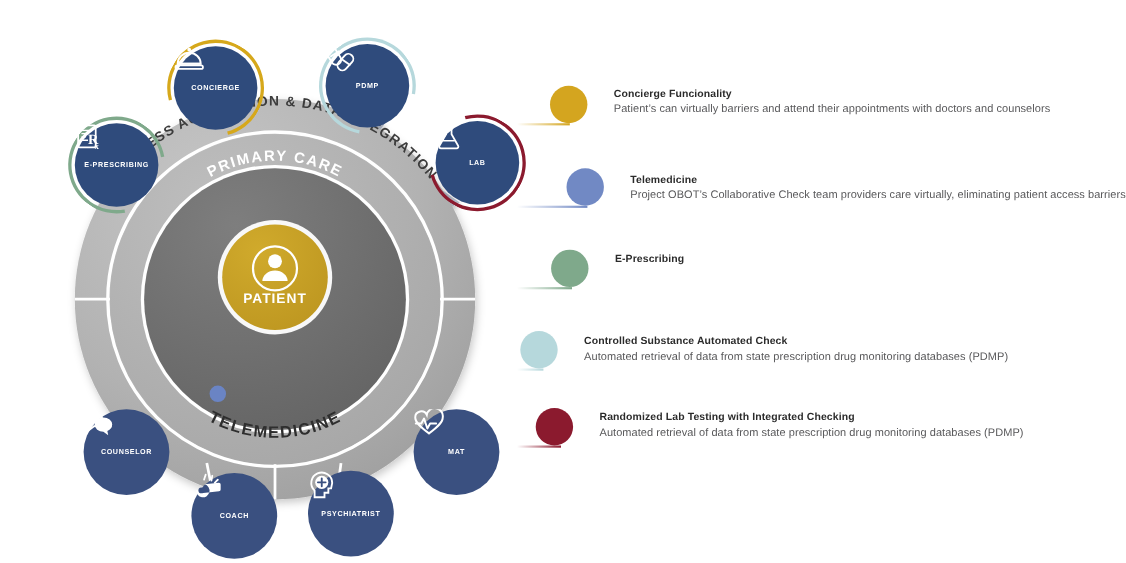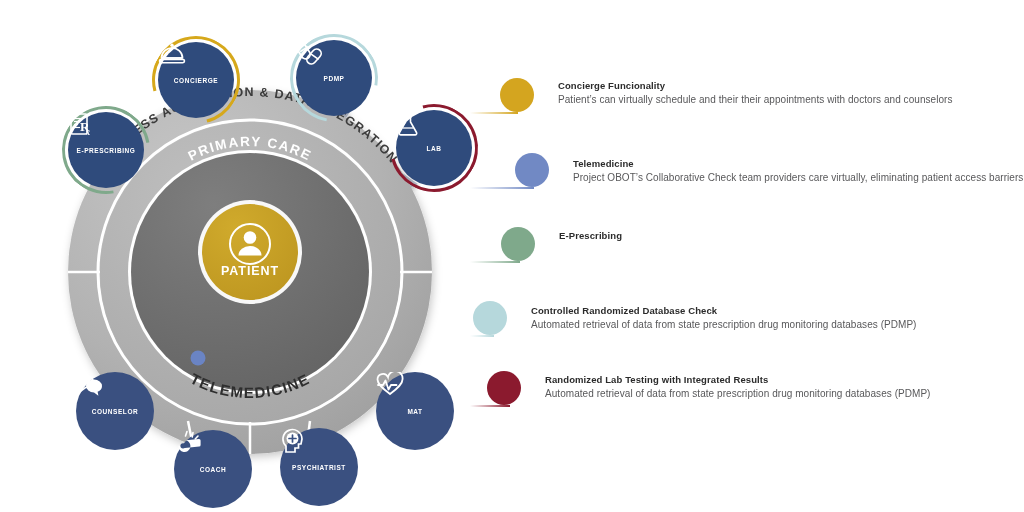--- a/index.html
+++ b/index.html
@@ -261,21 +261,21 @@
     </div>
   </div>
 
   <div id="legend">
 
     <div>
       <div class="leg-line" style="left:0;top:112px;width:48px;background:linear-gradient(to right,rgba(212,165,31,0),#d4a51f);"></div>
       <div class="leg-dot" style="left:30px;top:78px;width:34px;height:34px;background:#d4a51f;"></div>
       <div class="leg-txt" style="left:88px;top:80px;width:450px;">
         <p class="leg-title">Concierge Funcionality</p>
-        <p class="leg-body">Patient’s can virtually schedule and their their appointments with doctors and counselors</p>
+        <p class="leg-body">Patient’s can virtually barriers and attend their appointments with doctors and counselors</p>
       </div>
     </div>
 
     <div>
       <div class="leg-line" style="left:0;top:187px;width:64px;background:linear-gradient(to right,rgba(113,137,196,0),#7189c4);"></div>
       <div class="leg-dot" style="left:45px;top:153px;width:34px;height:34px;background:#7189c4;"></div>
       <div class="leg-txt" style="left:103px;top:158px;width:451px;">
         <p class="leg-title">Telemedicine</p>
         <p class="leg-body">Project OBOT’s Collaborative Check team providers care virtually, eliminating patient access barriers</p>
       </div>
@@ -286,28 +286,28 @@
       <div class="leg-dot" style="left:31px;top:227px;width:34px;height:34px;background:#7fa98b;"></div>
       <div class="leg-txt" style="left:89px;top:230px;width:450px;">
         <p class="leg-title">E-Prescribing</p>
       </div>
     </div>
 
     <div>
       <div class="leg-line" style="left:0;top:335px;width:24px;background:linear-gradient(to right,rgba(182,216,220,0),#b6d8dc);"></div>
       <div class="leg-dot" style="left:3px;top:301px;width:34px;height:34px;background:#b6d8dc;"></div>
       <div class="leg-txt" style="left:61px;top:305px;width:460px;">
-        <p class="leg-title">Controlled Randomized Database Check</p>
+        <p class="leg-title">Controlled Substance Automated Check</p>
         <p class="leg-body">Automated retrieval of data from state prescription drug monitoring databases (PDMP)</p>
       </div>
     </div>
 
     <div>
       <div class="leg-line" style="left:0;top:405px;width:40px;background:linear-gradient(to right,rgba(139,26,46,0),#8b1a2e);"></div>
       <div class="leg-dot" style="left:17px;top:371px;width:34px;height:34px;background:#8b1a2e;"></div>
       <div class="leg-txt" style="left:75px;top:374px;width:450px;">
-        <p class="leg-title">Randomized Lab Testing with Integrated Results</p>
+        <p class="leg-title">Randomized Lab Testing with Integrated Checking</p>
         <p class="leg-body">Automated retrieval of data from state prescription drug monitoring databases (PDMP)</p>
       </div>
     </div>
 
   </div>
 </div>
 
 </body></html>

